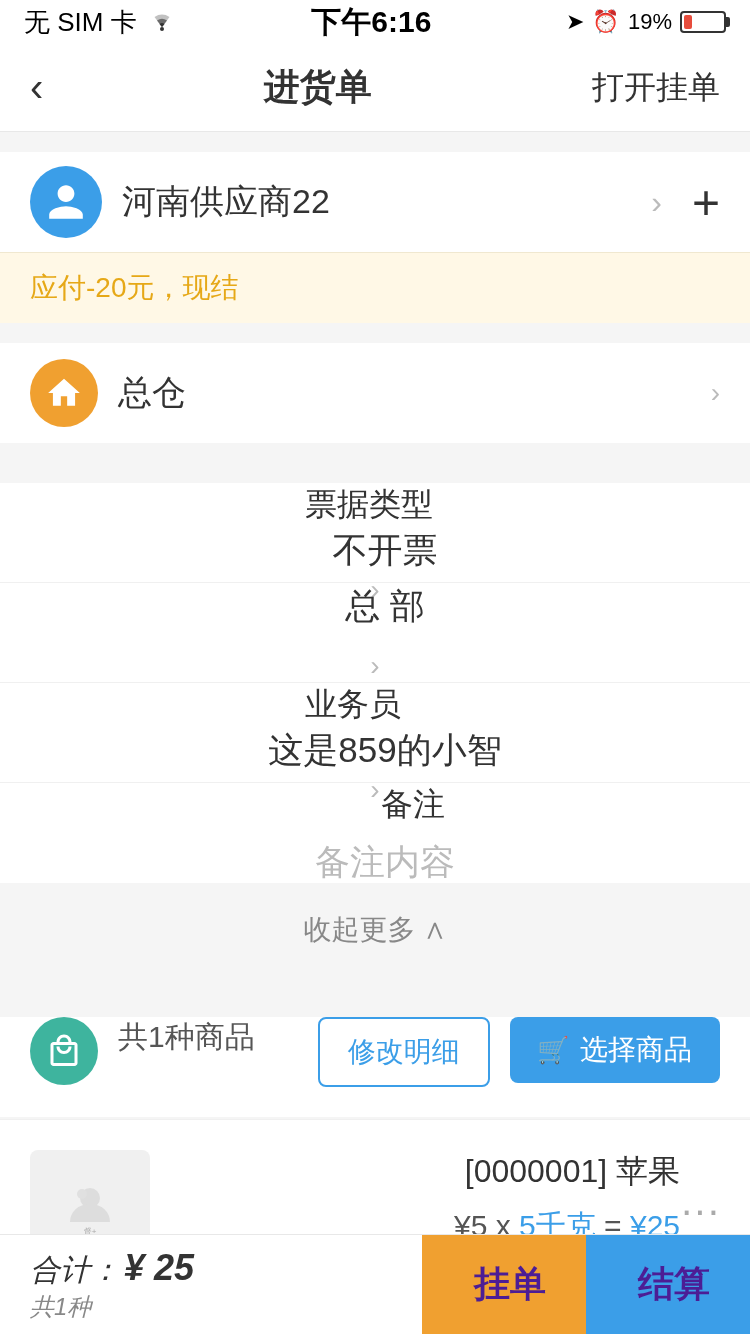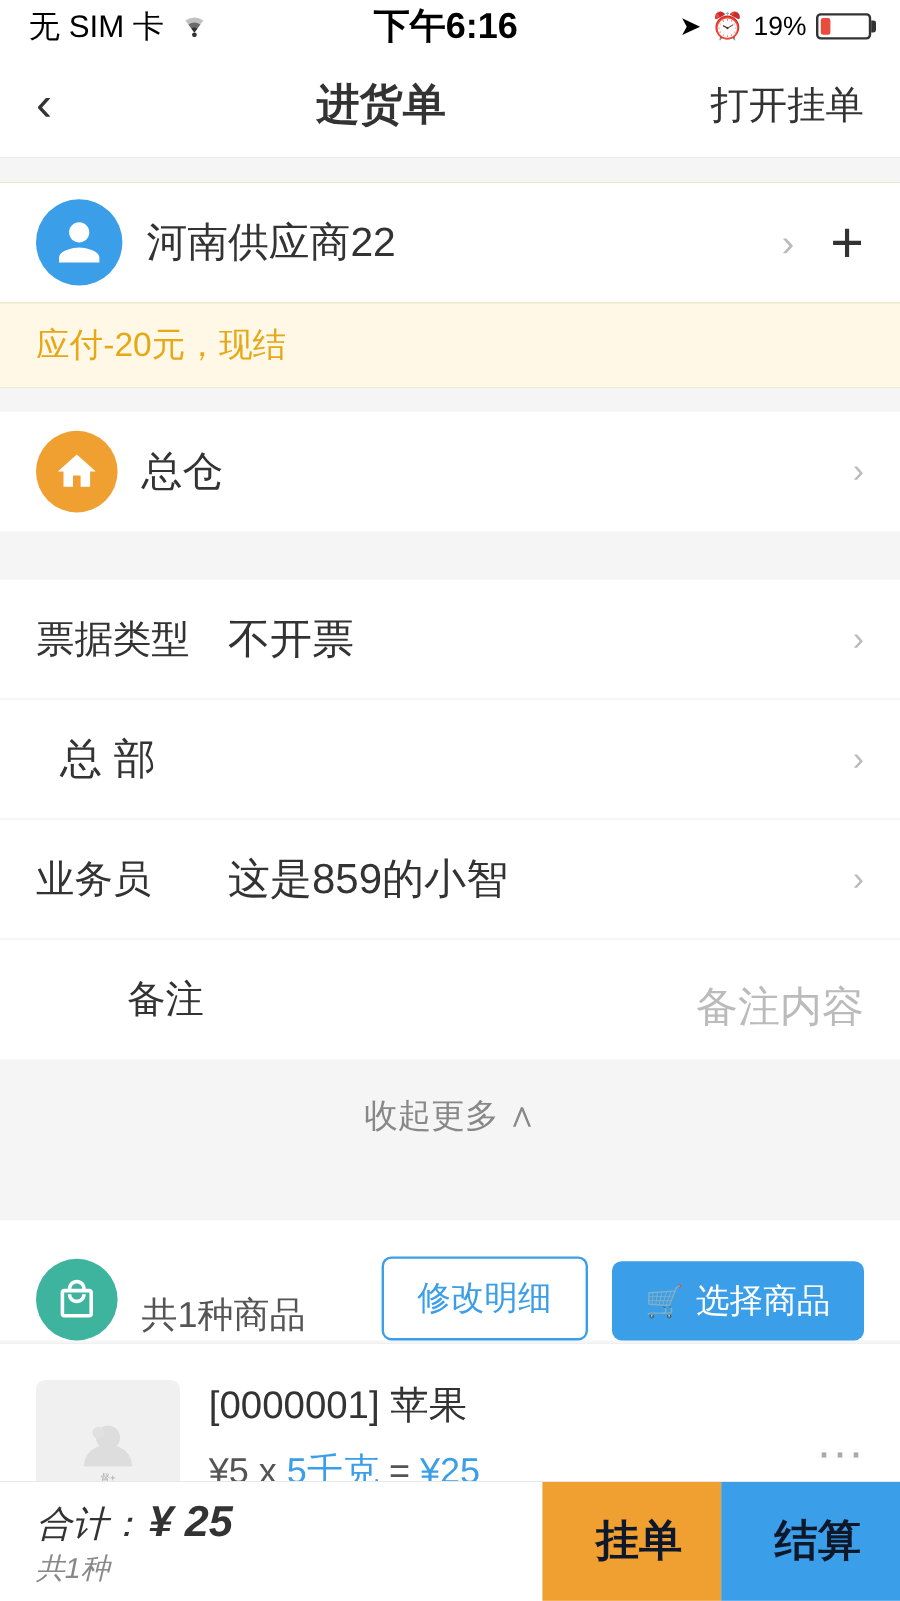--- a/index.html
+++ b/index.html
@@ -111,41 +111,42 @@
     .form-section {
       background: #fff;
       margin-top: 20px;
     }
     .form-row {
       display: flex;
       align-items: center;
       padding: 0 30px;
       height: 100px;
       border-bottom: 1px solid #f0f0f0;
+      flex-direction: column;
     }
     .form-row:last-child { border-bottom: none; text-align: right; }
     .form-key { width: 140px; font-size: 32px; color: #333; flex-shrink: 0; }
     .form-value { flex: 1; font-size: 35px; color: #333; padding-left: 20px; }
     .form-value.placeholder { color: #bbb; margin-top: 12px; }
 
     
     .collapse-row {
       background: #f5f5f5;
       text-align: center;
       padding: 28px;
       font-size: 28px;
       color: #888;
       margin-top: 0;
     }
 
     
     .products-header {
       background: #fff;
       display: flex;
-      align-items: flex-end;
+      align-items: flex-start;
       padding: 0 30px;
       height: 100px;
       margin-top: 20px;
       gap: 20px;
     }
     .product-icon {
       width: 68px; height: 68px; border-radius: 50%; background: #3eb49e;
       display: flex; align-items: center; justify-content: center; flex-shrink: 0;
     }
     .product-icon svg { width: 36px; height: 36px; fill: #fff; }
@@ -178,21 +179,21 @@
       padding: 30px;
       margin-top: 2px;
       border-top: 1px solid #f0f0f0;
     }
     .product-thumb {
       width: 120px; height: 120px; background: #f0f0f0; border-radius: 8px;
       display: flex; align-items: center; justify-content: center;
       margin-right: 24px; flex-shrink: 0;
     }
     .product-thumb svg { width: 64px; height: 64px; fill: #ccc; }
-    .product-info { flex: 1; }
+    .product-info { flex: 1; text-align: right; }
     .product-name { font-size: 32px; color: #333; margin-bottom: 12px; }
     .product-price { font-size: 30px; color: #555; }
     .product-price .highlight { color: #3b9ee8; }
     .more-btn { color: #aaa; font-size: 40px; align-self: center; }
 
     
     .bottom-bar {
       position: fixed;
       bottom: 0;
       left: 0;
@@ -206,27 +207,27 @@
     .total-section {
       flex: 1;
       display: flex;
       flex-direction: column;
       justify-content: center;
       padding: 0 30px;
       font-style: italic;
     }
     .bottom-btn {
       height: 100%;
-      width: 149px;
+      width: 164px;
       display: flex;
       align-items: center;
       justify-content: center;
       font-size: 36px;
       font-weight: 600;
-      color: #0f172a;
+      color: #4c1d95;
       cursor: pointer;
       padding-left: 12px;
     }
     .btn-hang { background: #f0a030; }
     .btn-settle { background: #3b9ee8; }
   </style>
 </head>
 <body>
 
 <div class="status-bar">

